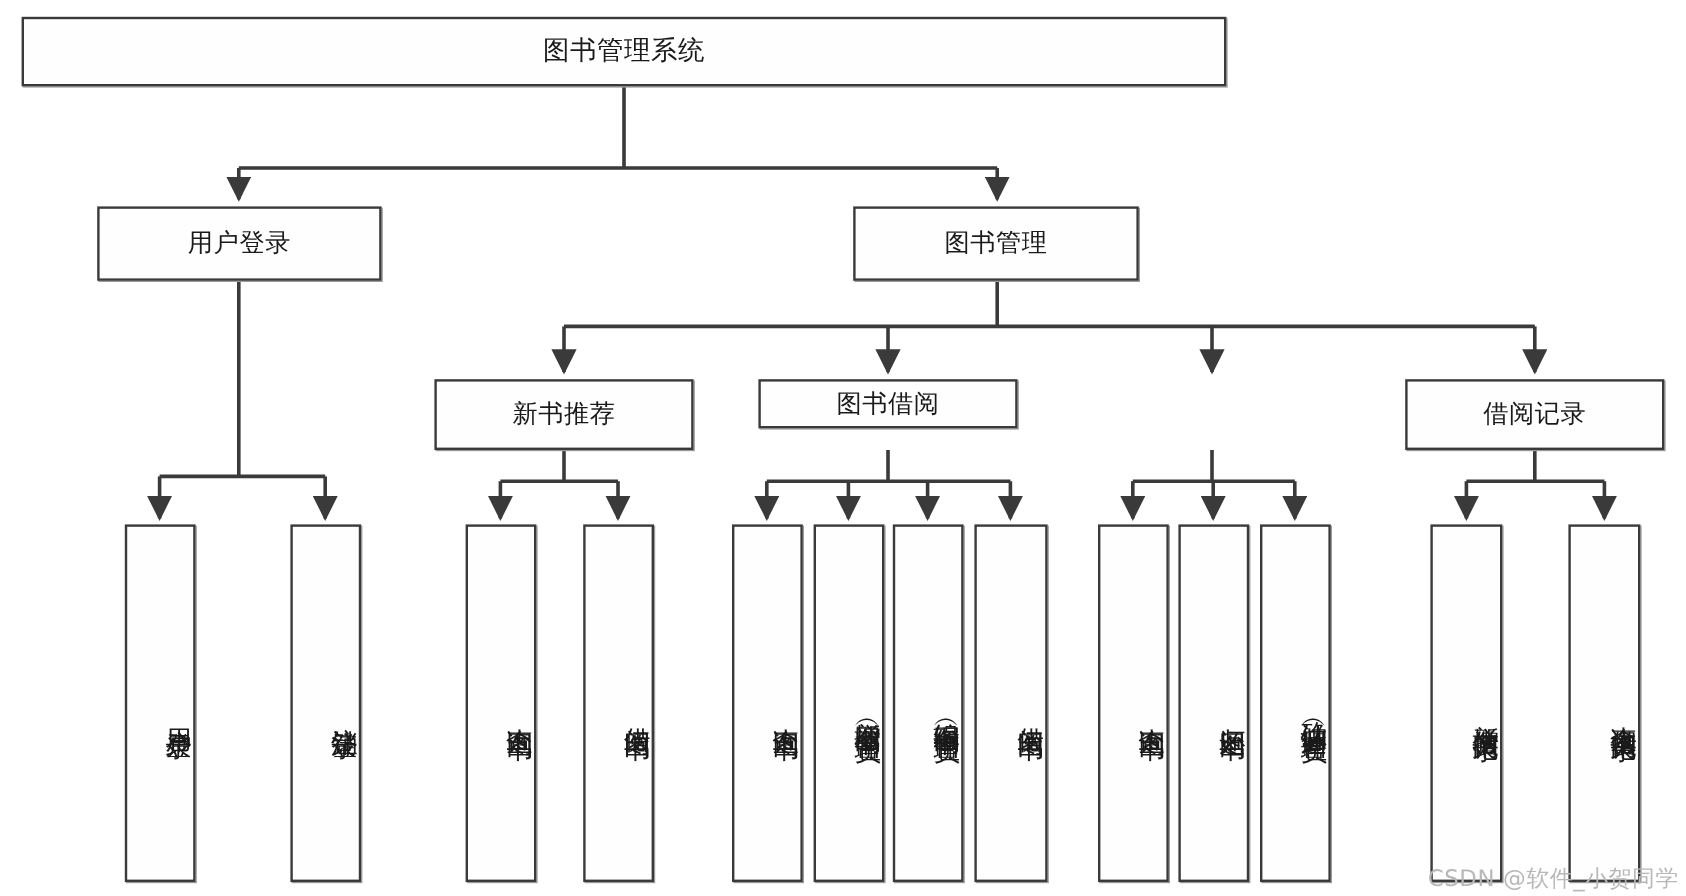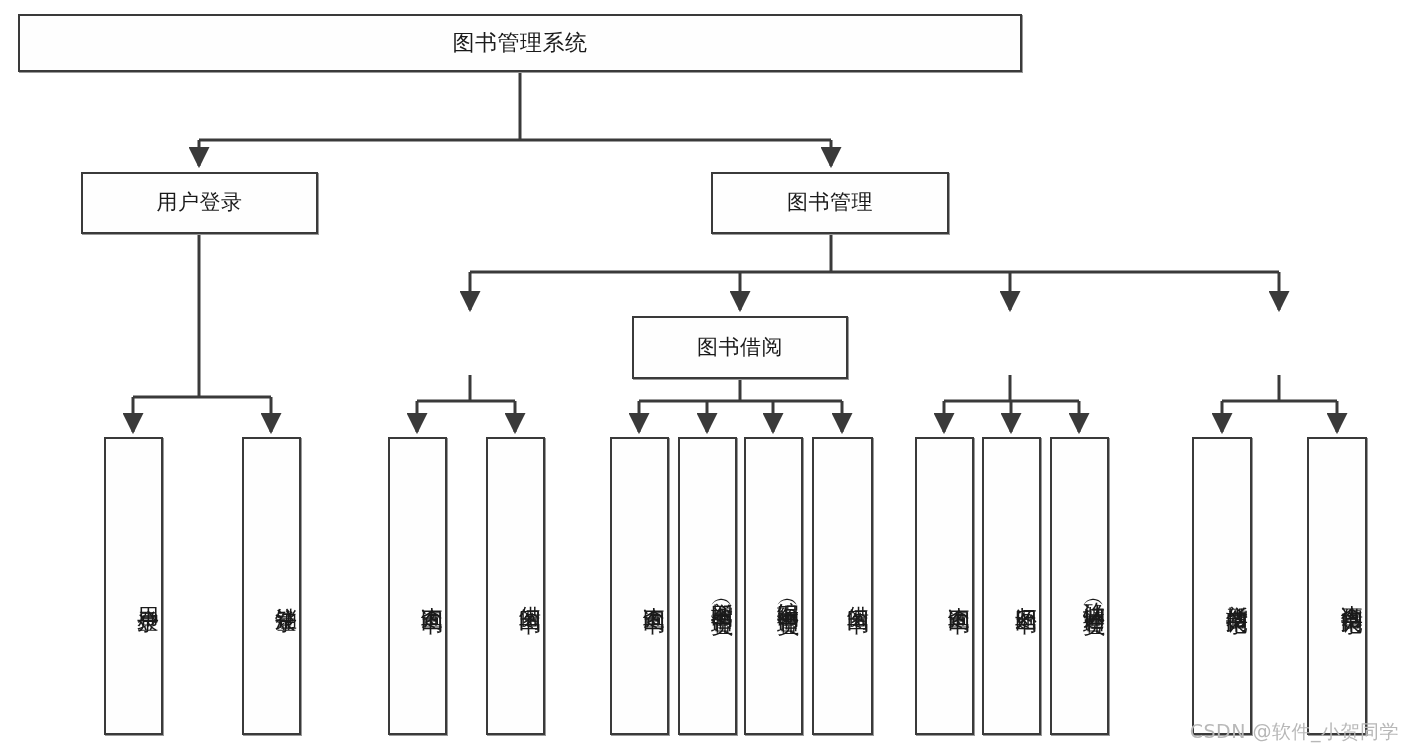--- a/index.html
+++ b/index.html
@@ -130,22 +130,28 @@
     <span>图书管理系统</span>
   </div>
 
   <div class="node horizontal" style="left:81px; top:172px; width:237px; height:62px;">
     <span>用户登录</span>
   </div>
   <div class="node horizontal" style="left:711px; top:172px; width:238px; height:62px;">
     <span>图书管理</span>
   </div>
 
-  <div class="node horizontal" style="left:632px; top:316px; width:216px; height:63px;">
+  <div class="node horizontal" style="left:362px; top:316px; width:216px; height:59px;">
+    <span>新书推荐</span>
+  </div>
+  <div class="node horizontal" style="left:632px; top:316px; width:216px; height:41px;">
     <span>图书借阅</span>
+  </div>
+  <div class="node horizontal" style="left:1171px; top:316px; width:216px; height:59px;">
+    <span>借阅记录</span>
   </div>
 
   <div class="node vertical" style="left:104px; top:437px; width:59px; height:298px;">
     <span class="vlabel">用户登录</span>
   </div>
   <div class="node vertical" style="left:242px; top:437px; width:59px; height:298px;">
     <span class="vlabel">注销登录</span>
   </div>
 
   <div class="node vertical" style="left:388px; top:437px; width:59px; height:298px;">

